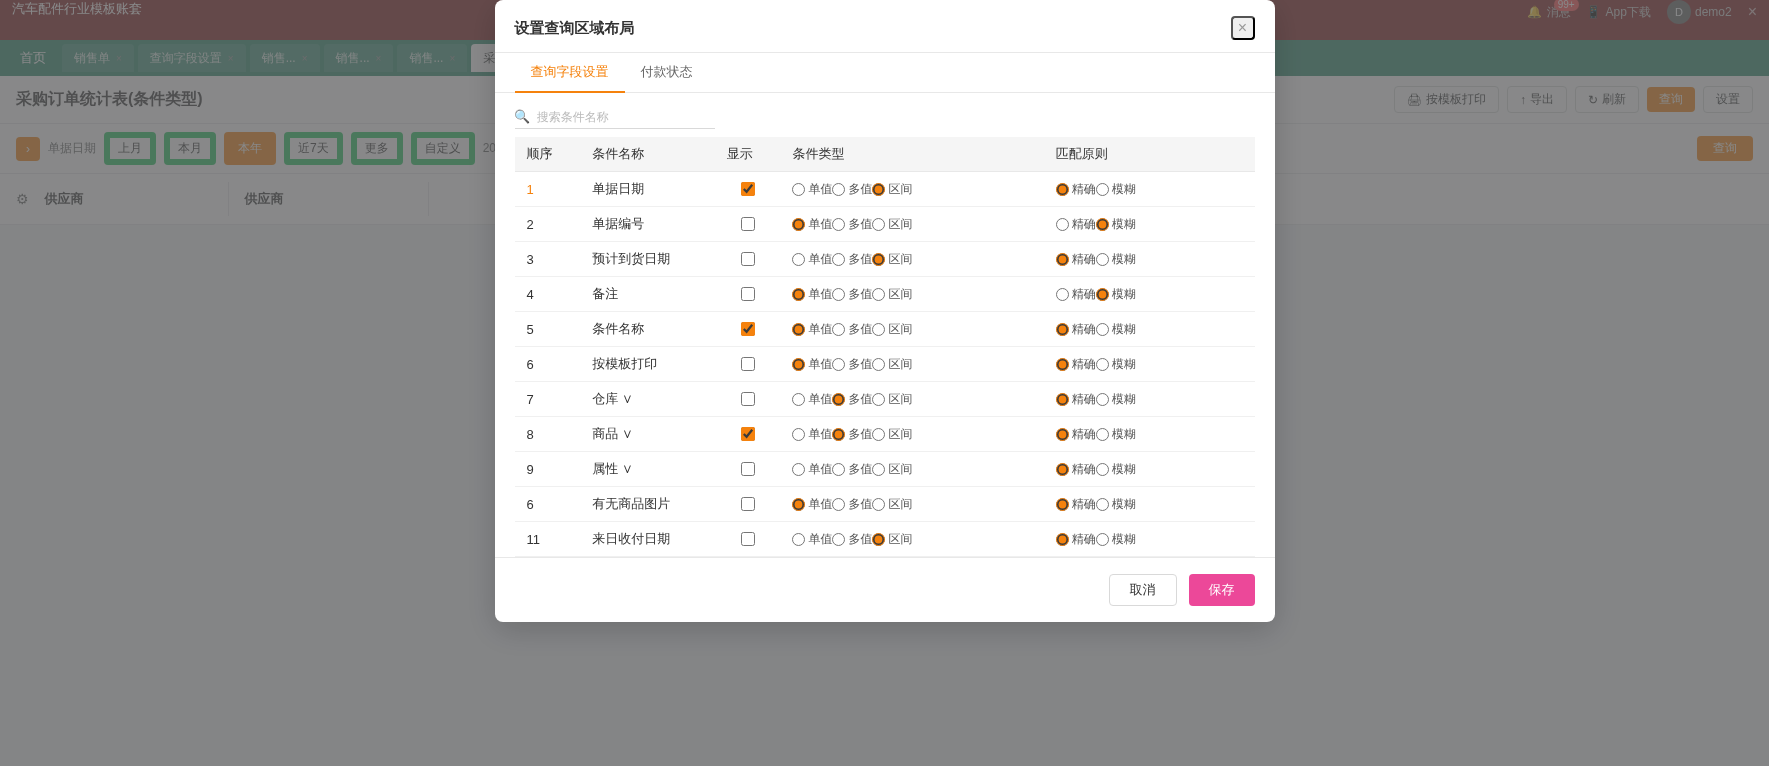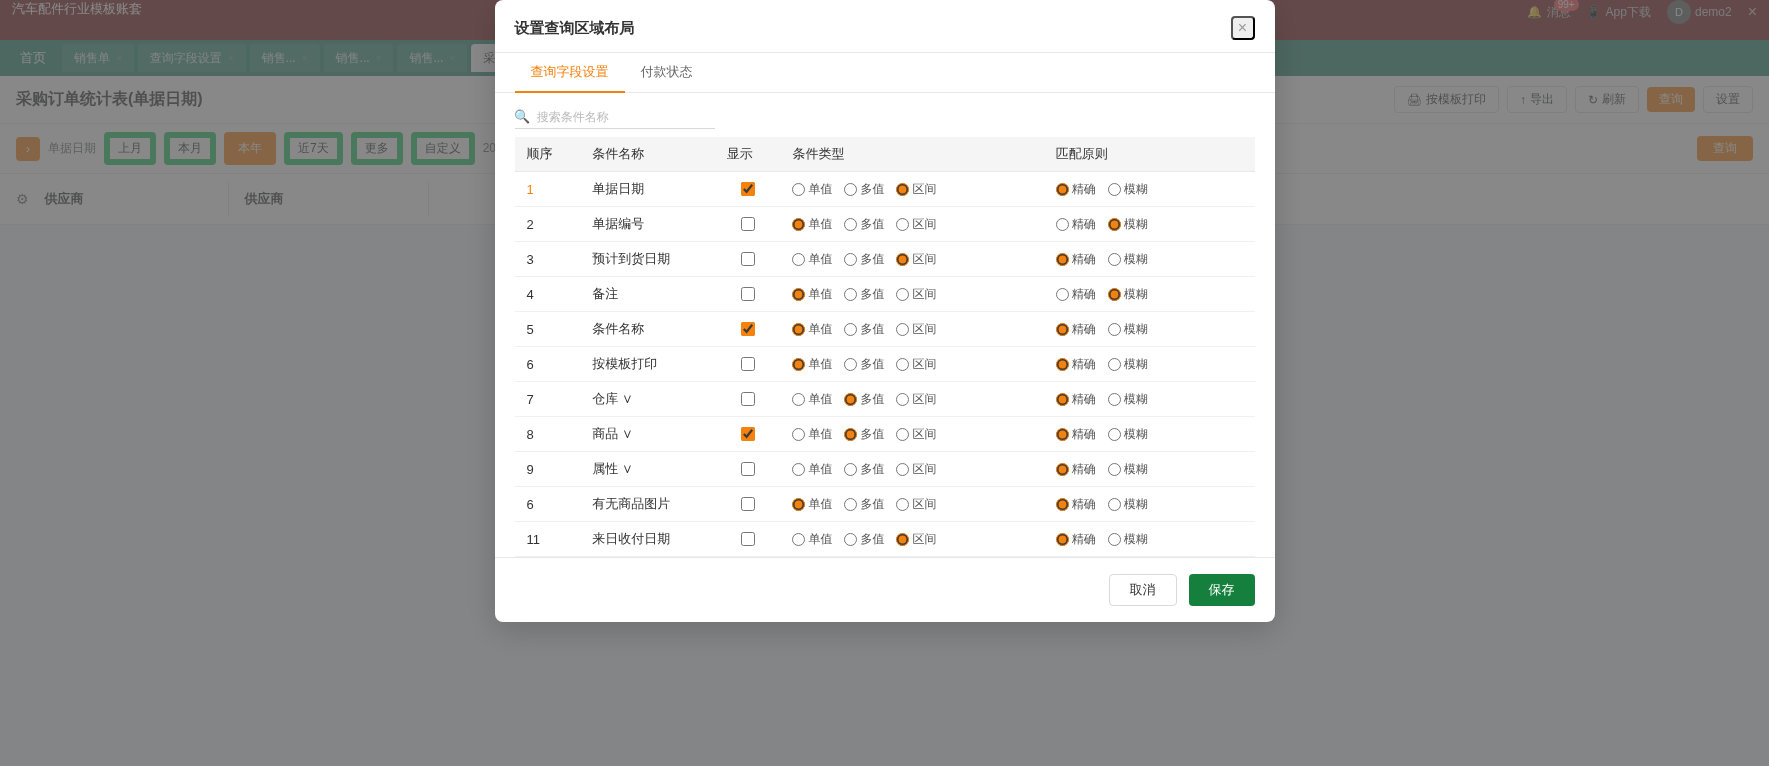--- a/index.html
+++ b/index.html
@@ -184,38 +184,38 @@
       vertical-align: middle;
     }
 
     .order-num { color: #f5820d; font-weight: 500; }
 
     
     .cb-wrap { display: flex; align-items: center; justify-content: center; }
     input[type="checkbox"] { accent-color: #f5820d; width: 14px; height: 14px; cursor: pointer; }
 
     
-    .radio-group { display: flex; align-items: center; gap: 12px; white-space: nowrap; }
+    .radio-group { display: flex; align-items: center; gap: 0; white-space: nowrap; }
     .radio-item { display: flex; align-items: center; gap: 3px; cursor: pointer; font-size: 12px; color: #555; }
     input[type="radio"] { accent-color: #f5820d; width: 13px; height: 13px; cursor: pointer; }
 
     
     .modal-table-wrap::-webkit-scrollbar { width: 6px; }
     .modal-table-wrap::-webkit-scrollbar-thumb { background: #ccc; border-radius: 3px; }
 
     
     .modal-footer {
       padding: 16px 20px;
       display: flex;
       justify-content: flex-end;
       gap: 12px;
       border-top: 1px solid #e8e8e8;
     }
     .btn-cancel { border: 1px solid #d9d9d9; background: #fff; padding: 6px 20px; border-radius: 4px; cursor: pointer; color: #333; font-size: 13px; }
-    .btn-save { background: #15803d; border: none; padding: 6px 20px; border-radius: 4px; cursor: pointer; color: #fff; font-size: 13px; }
+    .btn-save { background: #ec4899; border: none; padding: 6px 20px; border-radius: 4px; cursor: pointer; color: #fff; font-size: 13px; }
 
     
     .bg-content { filter: blur(0px); opacity: 0.5; }
     .content-row {
       display: flex;
       border-bottom: 1px solid #e8e8e8;
       padding: 8px 16px;
       align-items: center;
     }
 
@@ -275,21 +275,21 @@
       <span>销售...</span>
       <span class="tab-close">×</span>
     </div>
     <div class="tab-item active">
       <span>采购订单统计...</span>
       <span class="tab-close">×</span>
     </div>
   </div>
 
   <div class="page-header">
-    <h1 class="page-title">采购订单统计表(单据日期)</h1>
+    <h1 class="page-title">采购订单统计表(条件类型)</h1>
     <div class="page-actions">
       <button class="btn-outline">
         <span>🖨</span>
         <span>按模板打印</span>
       </button>
       <button class="btn-outline">
         <span>↑</span>
         <span>导出</span>
       </button>
       <button class="btn-outline">

